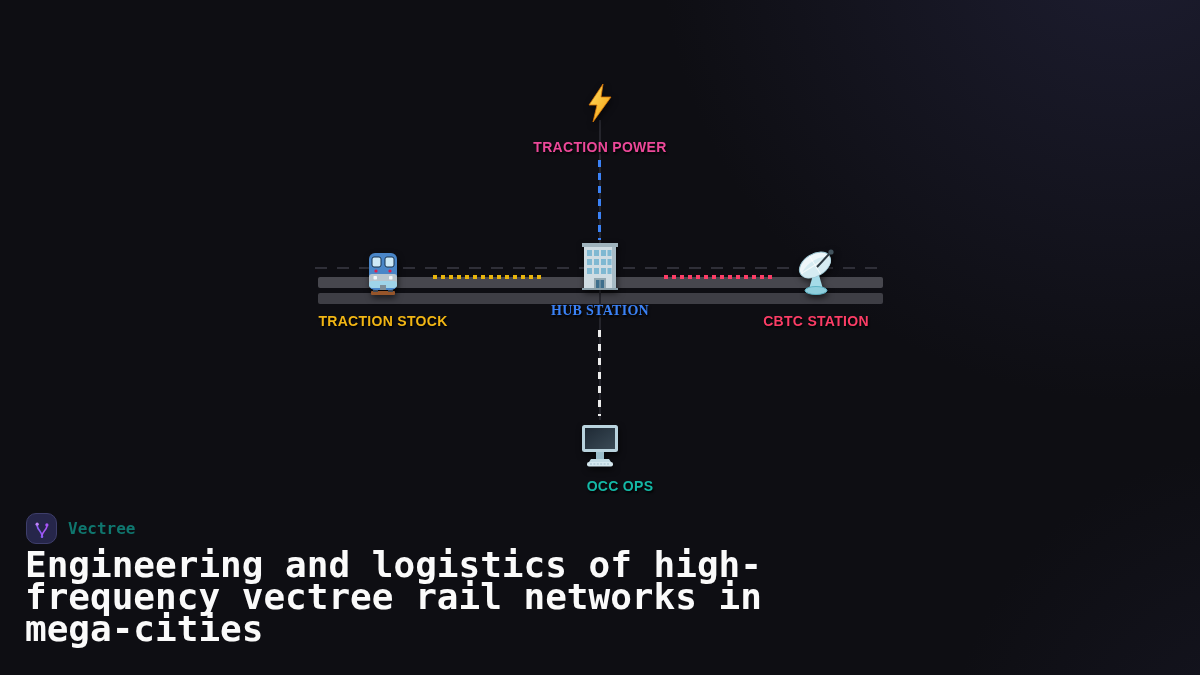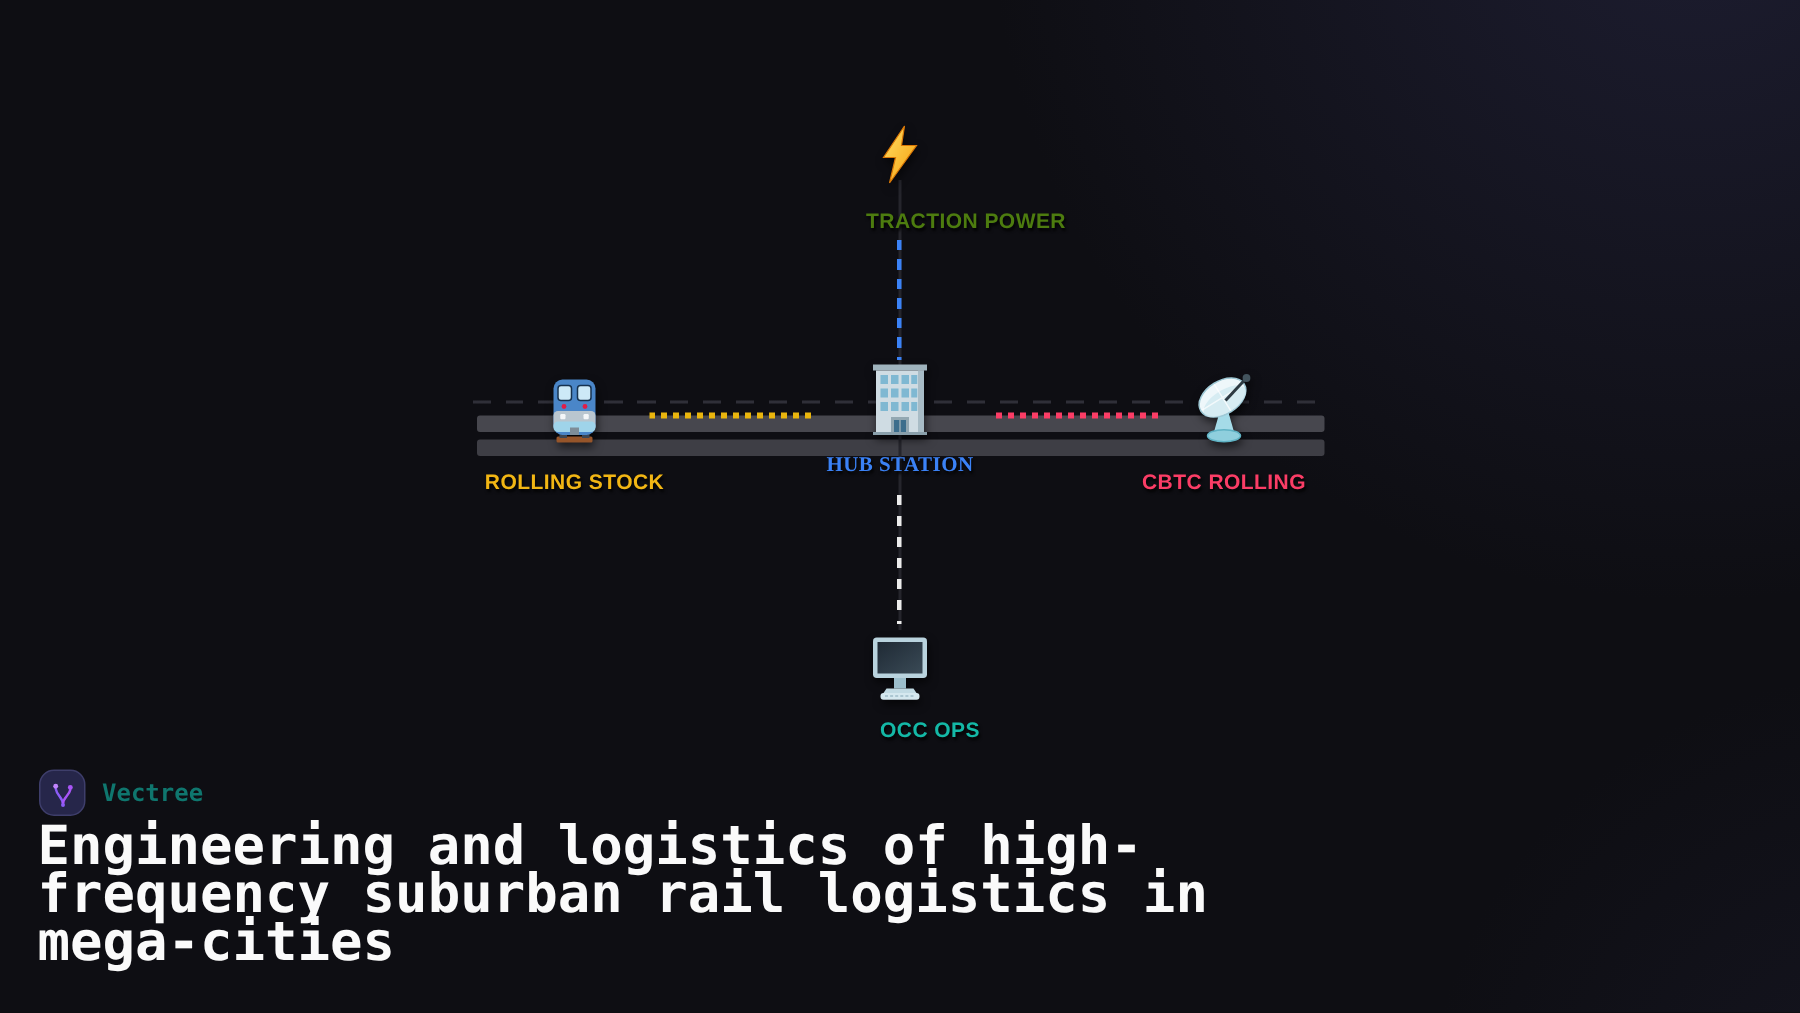--- a/index.html
+++ b/index.html
@@ -35,21 +35,21 @@
   .icon.train{left:367px;top:252px;}
   .icon.building{left:577px;top:242px;}
   .icon.dish{left:793px;top:248px;}
   .icon.monitor{left:579px;top:423px;}
   
   .nlabel{
     position:absolute;transform:translateX(-50%);white-space:nowrap;
     font-weight:bold;font-size:14px;letter-spacing:0.3px;
     text-shadow:1px 2px 2px rgba(0,0,0,0.85);
   }
-  .nlabel.power{left:600px;top:139px;color:#4d7c0f;margin-left:44px;}
+  .nlabel.power{left:600px;top:139px;color:#ec4899;}
   .nlabel.rolling{left:383px;top:313px;color:#f2b614;}
   .nlabel.hub{left:600px;top:303px;color:#3b82f6;font-family:Liberation Serif, serif;}
   .nlabel.cbtc{left:816px;top:313px;color:#fb3d66;}
   .nlabel.occ{left:620px;top:478px;color:#14b8a6;}
   
   .brand-logo{
     position:absolute;left:26px;top:513px;width:31px;height:31px;
     border-radius:10px;background:#26264a;border:1px solid #3e3e6b;
     box-sizing:border-box;display:flex;align-items:center;justify-content:center;
   }
@@ -109,21 +109,21 @@
       <rect x="2" y="29" width="28" height="7" rx="3" fill="#9fd4ea"></rect>
       <rect x="5" y="5" width="9" height="10" rx="2" fill="#cde9f7" stroke="#17324f" stroke-width="1"></rect>
       <rect x="18" y="5" width="9" height="10" rx="2" fill="#cde9f7" stroke="#17324f" stroke-width="1"></rect>
       <circle cx="9" cy="19" r="1.6" fill="#e11d48"></circle>
       <circle cx="23" cy="19" r="1.6" fill="#e11d48"></circle>
       <rect x="6.5" y="24" width="3.5" height="3.5" rx="0.8" fill="#f3f6f8"></rect>
       <rect x="22" y="24" width="3.5" height="3.5" rx="0.8" fill="#f3f6f8"></rect>
       <rect x="13" y="33" width="6" height="5" fill="#7e8d98"></rect>
     </svg>
   </div>
-  <div class="nlabel rolling">ROLLING STOCK</div>
+  <div class="nlabel rolling">TRACTION STOCK</div>
 
   <div class="icon building">
     <svg width="46" height="48" viewBox="0 0 46 48">
       <rect x="5" y="1" width="36" height="4" fill="#9fb3bd"></rect>
       <rect x="7" y="5" width="32" height="43" fill="#cfdce3"></rect>
       <rect x="35" y="5" width="4" height="43" fill="#a8bcc6"></rect>
       <g fill="#7fb8d2">
         <rect x="10" y="8" width="5" height="6"></rect>
           <rect x="17" y="8" width="5" height="6"></rect>
           <rect x="24" y="8" width="5" height="6"></rect>
@@ -152,21 +152,21 @@
       <ellipse cx="23" cy="42.5" rx="11" ry="4" fill="none" stroke="#5fb2c4" stroke-width="1"></ellipse>
       <g transform="rotate(-32 22 17)">
         <ellipse cx="22" cy="17" rx="17" ry="11" fill="#eef7fa" stroke="#9fc9d6" stroke-width="1"></ellipse>
         <ellipse cx="22" cy="20" rx="16" ry="7.5" fill="#cfe8f0" opacity="0.8"></ellipse>
         <path d="M6 17 H38 M22 6.5 V27.5" stroke="#ffffff" stroke-width="1" opacity="0.7"></path>
       </g>
       <path d="M24 19 L38 4" stroke="#2d3a42" stroke-width="2"></path>
       <circle cx="38" cy="4" r="2.6" fill="#43545e"></circle>
     </svg>
   </div>
-  <div class="nlabel cbtc">CBTC ROLLING</div>
+  <div class="nlabel cbtc">CBTC STATION</div>
 
   <div class="icon monitor">
     <svg width="42" height="44" viewBox="0 0 42 44">
       <defs>
         <linearGradient id="scr1" x1="0" y1="0" x2="1" y2="1">
           <stop offset="0" stop-color="#1f2a35"></stop>
             <stop offset="1" stop-color="#3a4a56"></stop>
         </linearGradient>
       </defs>
       <rect x="3" y="2" width="36" height="27" rx="2.5" fill="#b9d3de"></rect>
@@ -183,15 +183,15 @@
     <svg width="26" height="26" viewBox="0 0 32 32">
       <path d="M16 25 C16 19 11 18 10 12" stroke="#8b5cf6" stroke-width="2" fill="none" stroke-linecap="round"></path>
       <path d="M16 25 C16 19 21 18 22 13" stroke="#a855f7" stroke-width="2" fill="none" stroke-linecap="round"></path>
       <circle cx="10" cy="10" r="2" fill="#c084fc"></circle>
       <circle cx="22" cy="11" r="2" fill="#a855f7"></circle>
       <circle cx="16" cy="25.5" r="1.6" fill="#8b5cf6"></circle>
     </svg>
   </div>
   <div class="brand-name">Vectree</div>
 
-  <h1 class="title">Engineering and logistics of high-frequency suburban rail logistics in mega-cities</h1>
+  <h1 class="title">Engineering and logistics of high-frequency vectree rail networks in mega-cities</h1>
 
 </div>
 
 </body></html>

